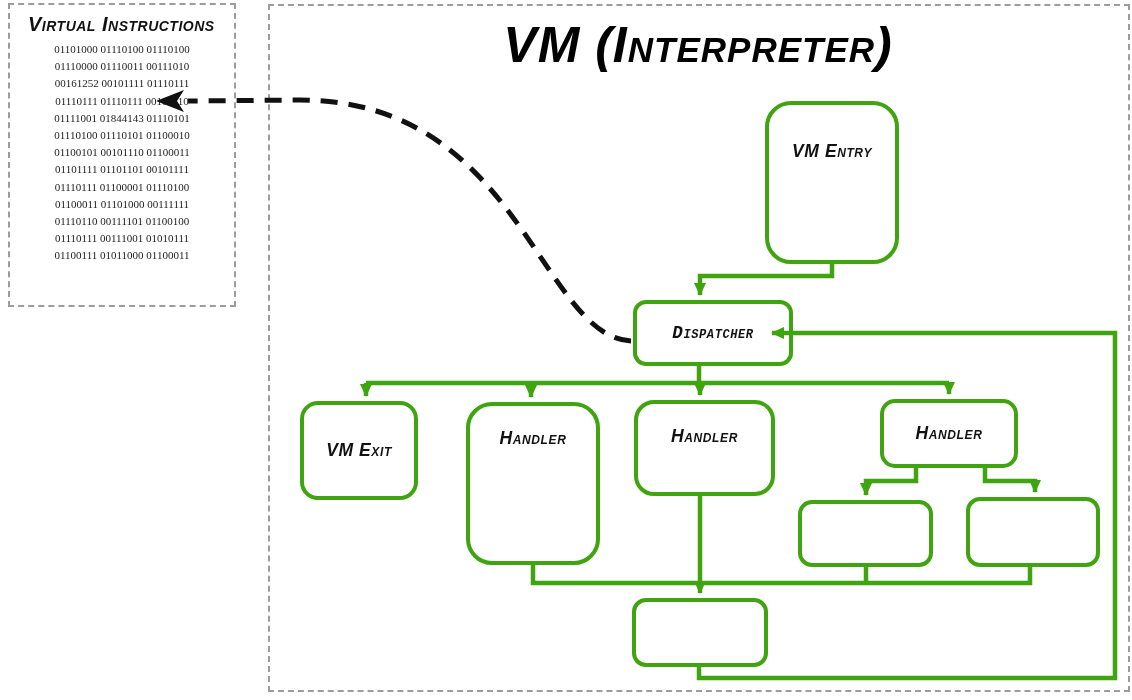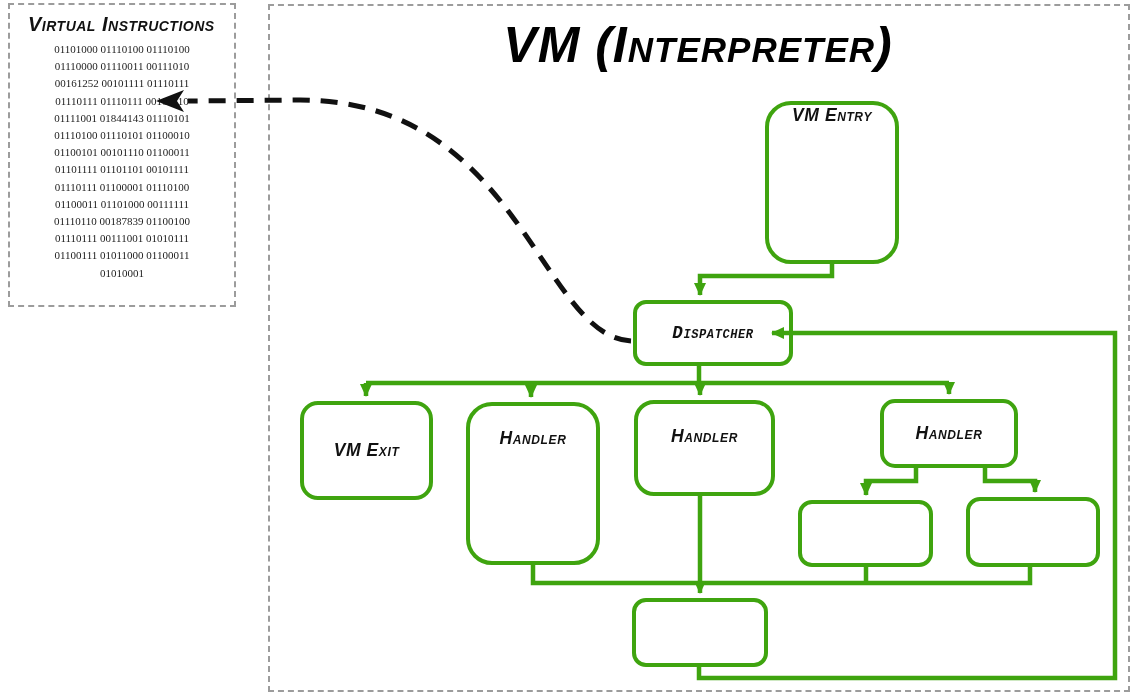--- a/index.html
+++ b/index.html
@@ -81,39 +81,38 @@
       <div>01101000 01110100 01110100</div>
       <div>01110000 01110011 00111010</div>
       <div>00161252 00101111 01110111</div>
       <div>01110111 01110111 00101110</div>
       <div>01111001 01844143 01110101</div>
       <div>01110100 01110101 01100010</div>
       <div>01100101 00101110 01100011</div>
       <div>01101111 01101101 00101111</div>
       <div>01110111 01100001 01110100</div>
       <div>01100011 01101000 00111111</div>
-      <div>01110110 00187839 01100100</div>
+      <div>01110110 00111101 01100100</div>
       <div>01110111 00111001 01010111</div>
       <div>01100111 01011000 01100011</div>
-      <div>01010001</div>
     </div>
   </div>
 
   <div class="dashed-panel vm-panel"></div>
   <div class="vm-title">VM (Interpreter)</div>
 
-  <div class="node top-label" style="left:765px;top:101px;width:134px;height:163px;border-radius:26px;">
+  <div class="node top-label" style="left:765px;top:101px;width:134px;height:163px;border-radius:26px;padding-top:36px;">
     <span class="node-label">VM Entry</span>
   </div>
 
   <div class="node" style="left:633px;top:300px;width:160px;height:66px;border-radius:13px;font-family:Liberation Mono, monospace;">
     <span class="node-label">Dispatcher</span>
   </div>
 
-  <div class="node" style="left:300px;top:401px;width:133px;height:99px;border-radius:18px;">
+  <div class="node" style="left:300px;top:401px;width:118px;height:99px;border-radius:18px;">
     <span class="node-label">VM Exit</span>
   </div>
 
   <div class="node top-label" style="left:466px;top:402px;width:134px;height:163px;border-radius:26px;padding-top:22px;">
     <span class="node-label">Handler</span>
   </div>
 
   <div class="node top-label" style="left:634px;top:400px;width:141px;height:96px;border-radius:20px;padding-top:22px;">
     <span class="node-label">Handler</span>
   </div>

